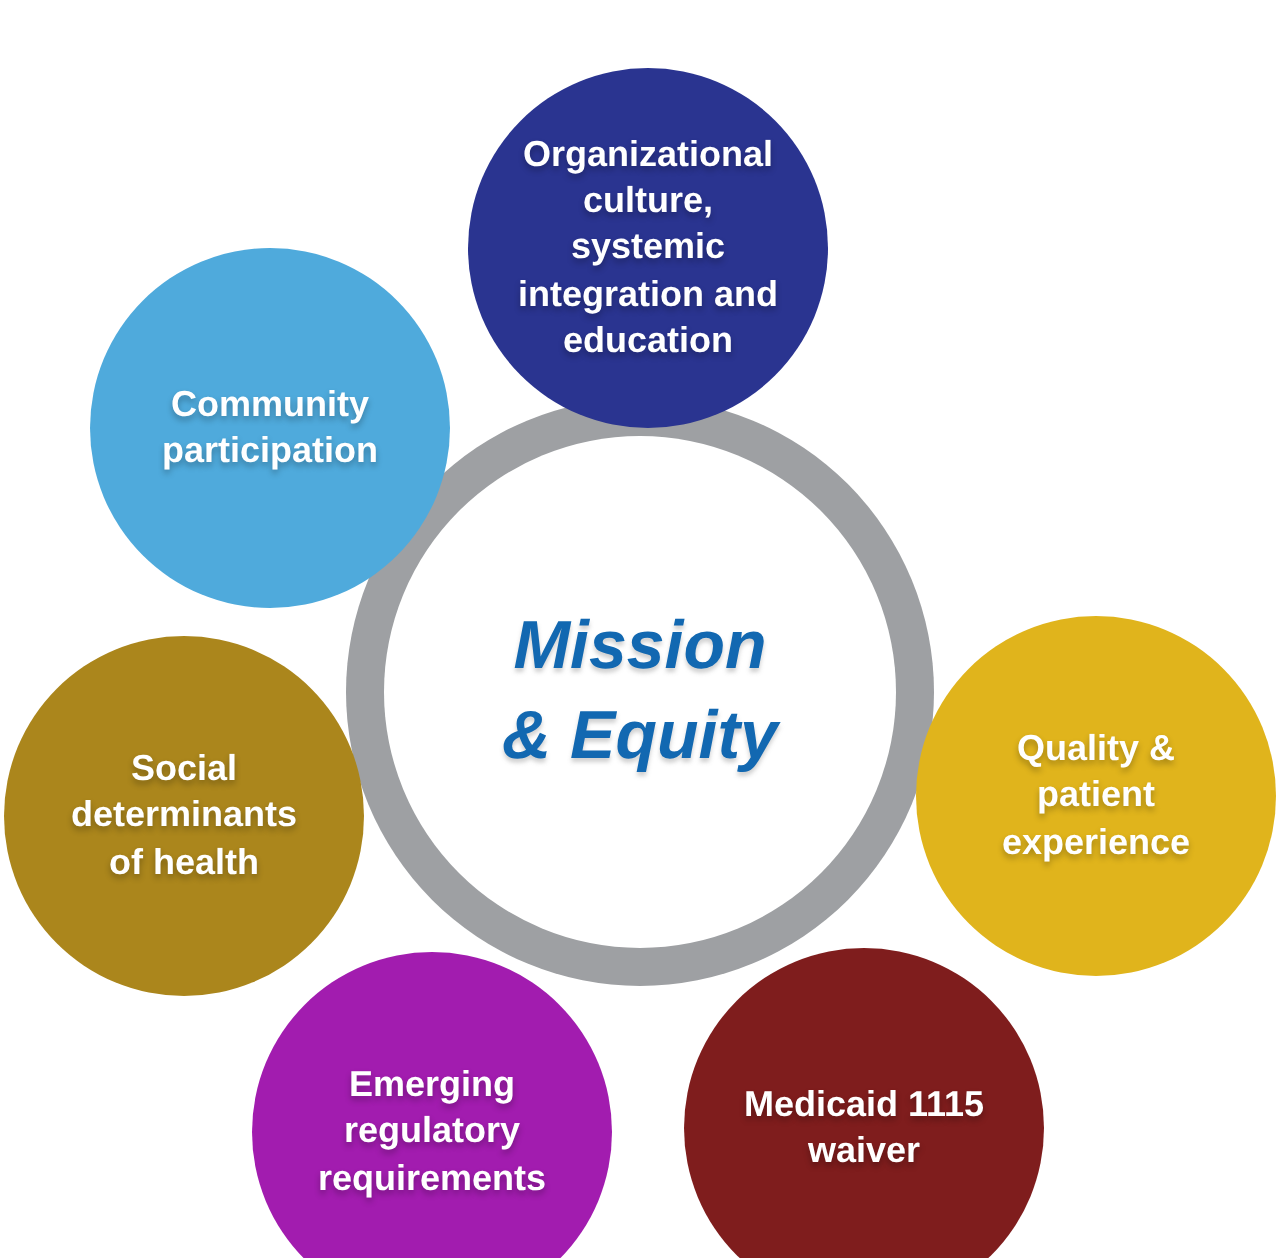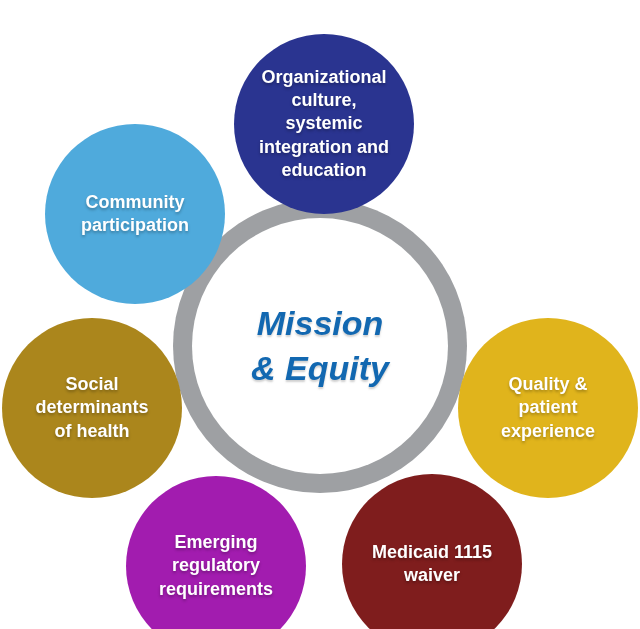--- a/index.html
+++ b/index.html
@@ -60,21 +60,21 @@
     font-size: 18px;
     font-weight: bold;
     line-height: 1.28;
     color: #ffffff;
     white-space: pre-line;
     text-shadow: 0 2px 3px rgba(0,0,0,0.28);
     padding: 0 6px;
   }
   .pos-organizational-culture { left: 234px; top: 4px; }
   .pos-data-analytics         { left: 417px; top: 87px; }
-  .pos-quality-patient        { left: 458px; top: 288px; }
+  .pos-quality-patient        { left: 458px; top: 278px; }
   .pos-medicaid-waiver        { left: 342px; top: 444px; }
   .pos-emerging-regulatory    { left: 126px; top: 446px; }
   .pos-social-determinants    { left: 2px;   top: 288px; }
   .pos-community-participation{ left: 45px;  top: 94px; }
 </style>
 </head>
 <body>
 
 <div class="canvas">
 

